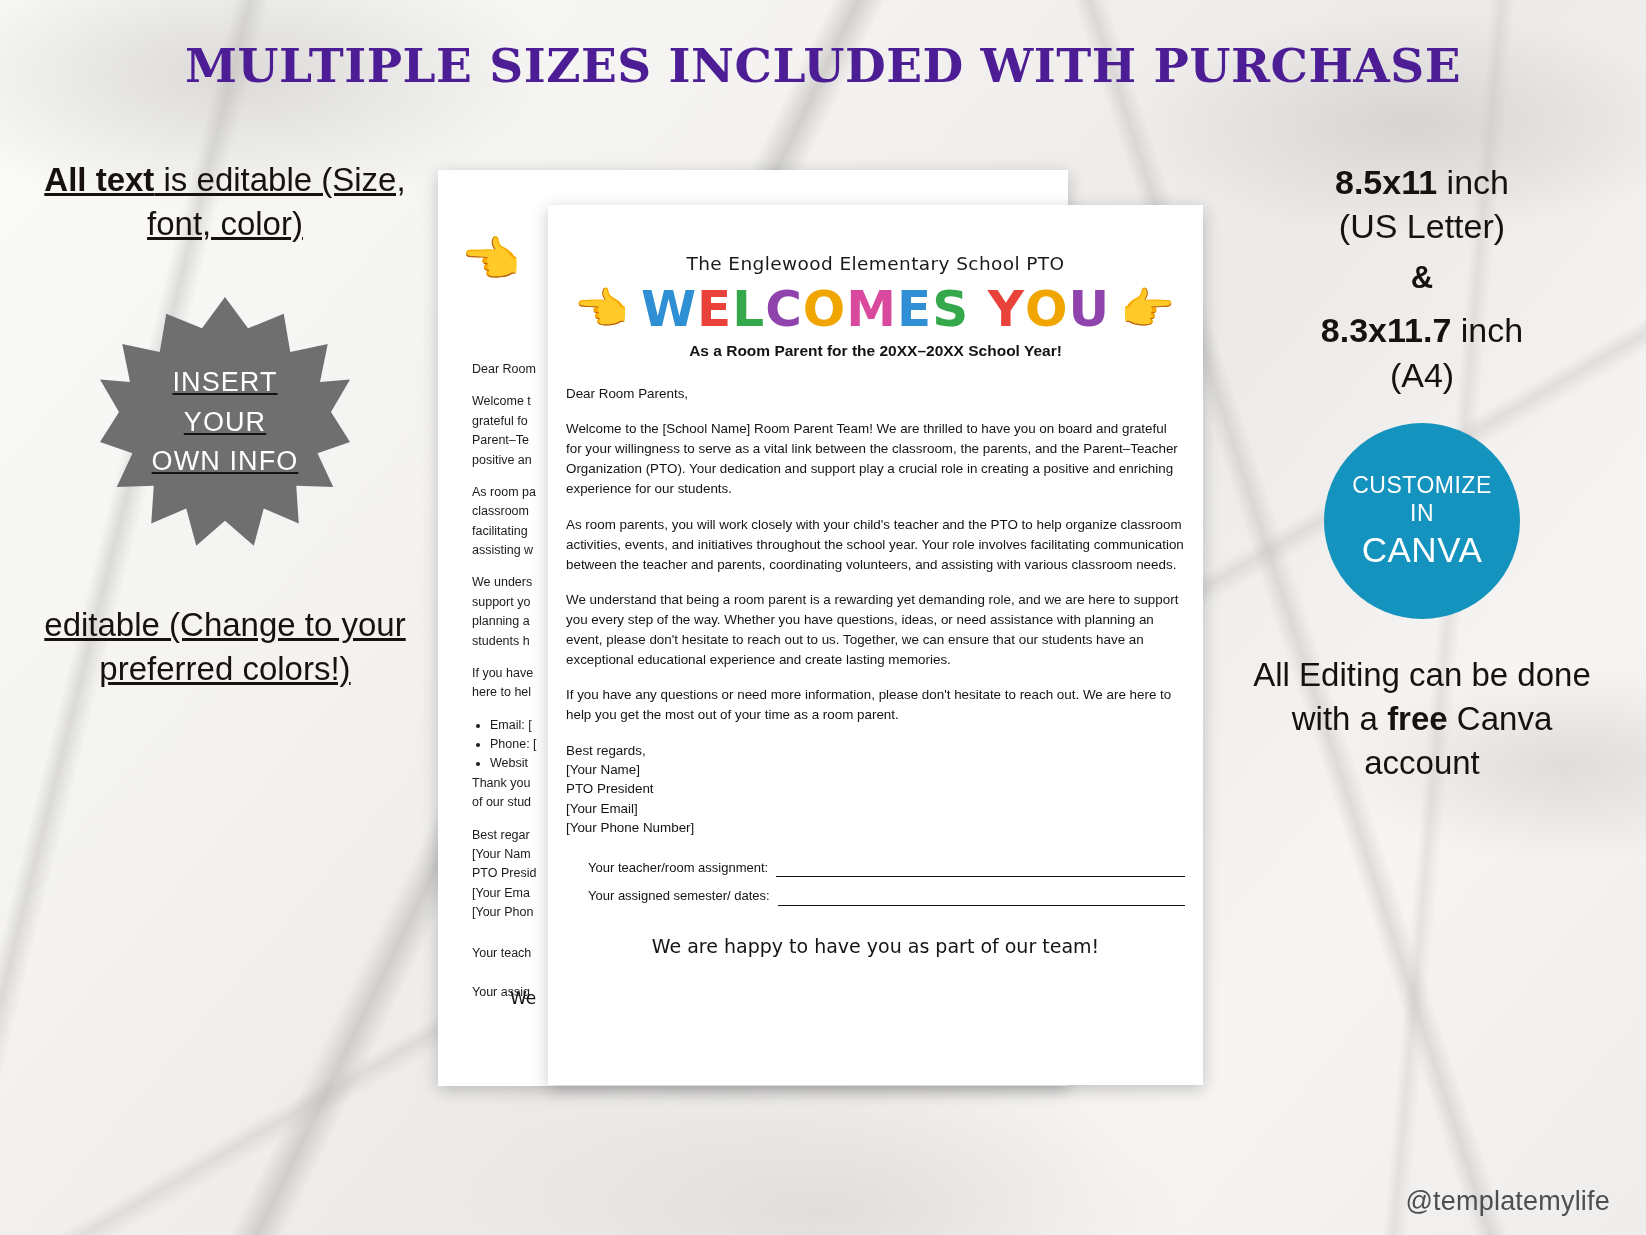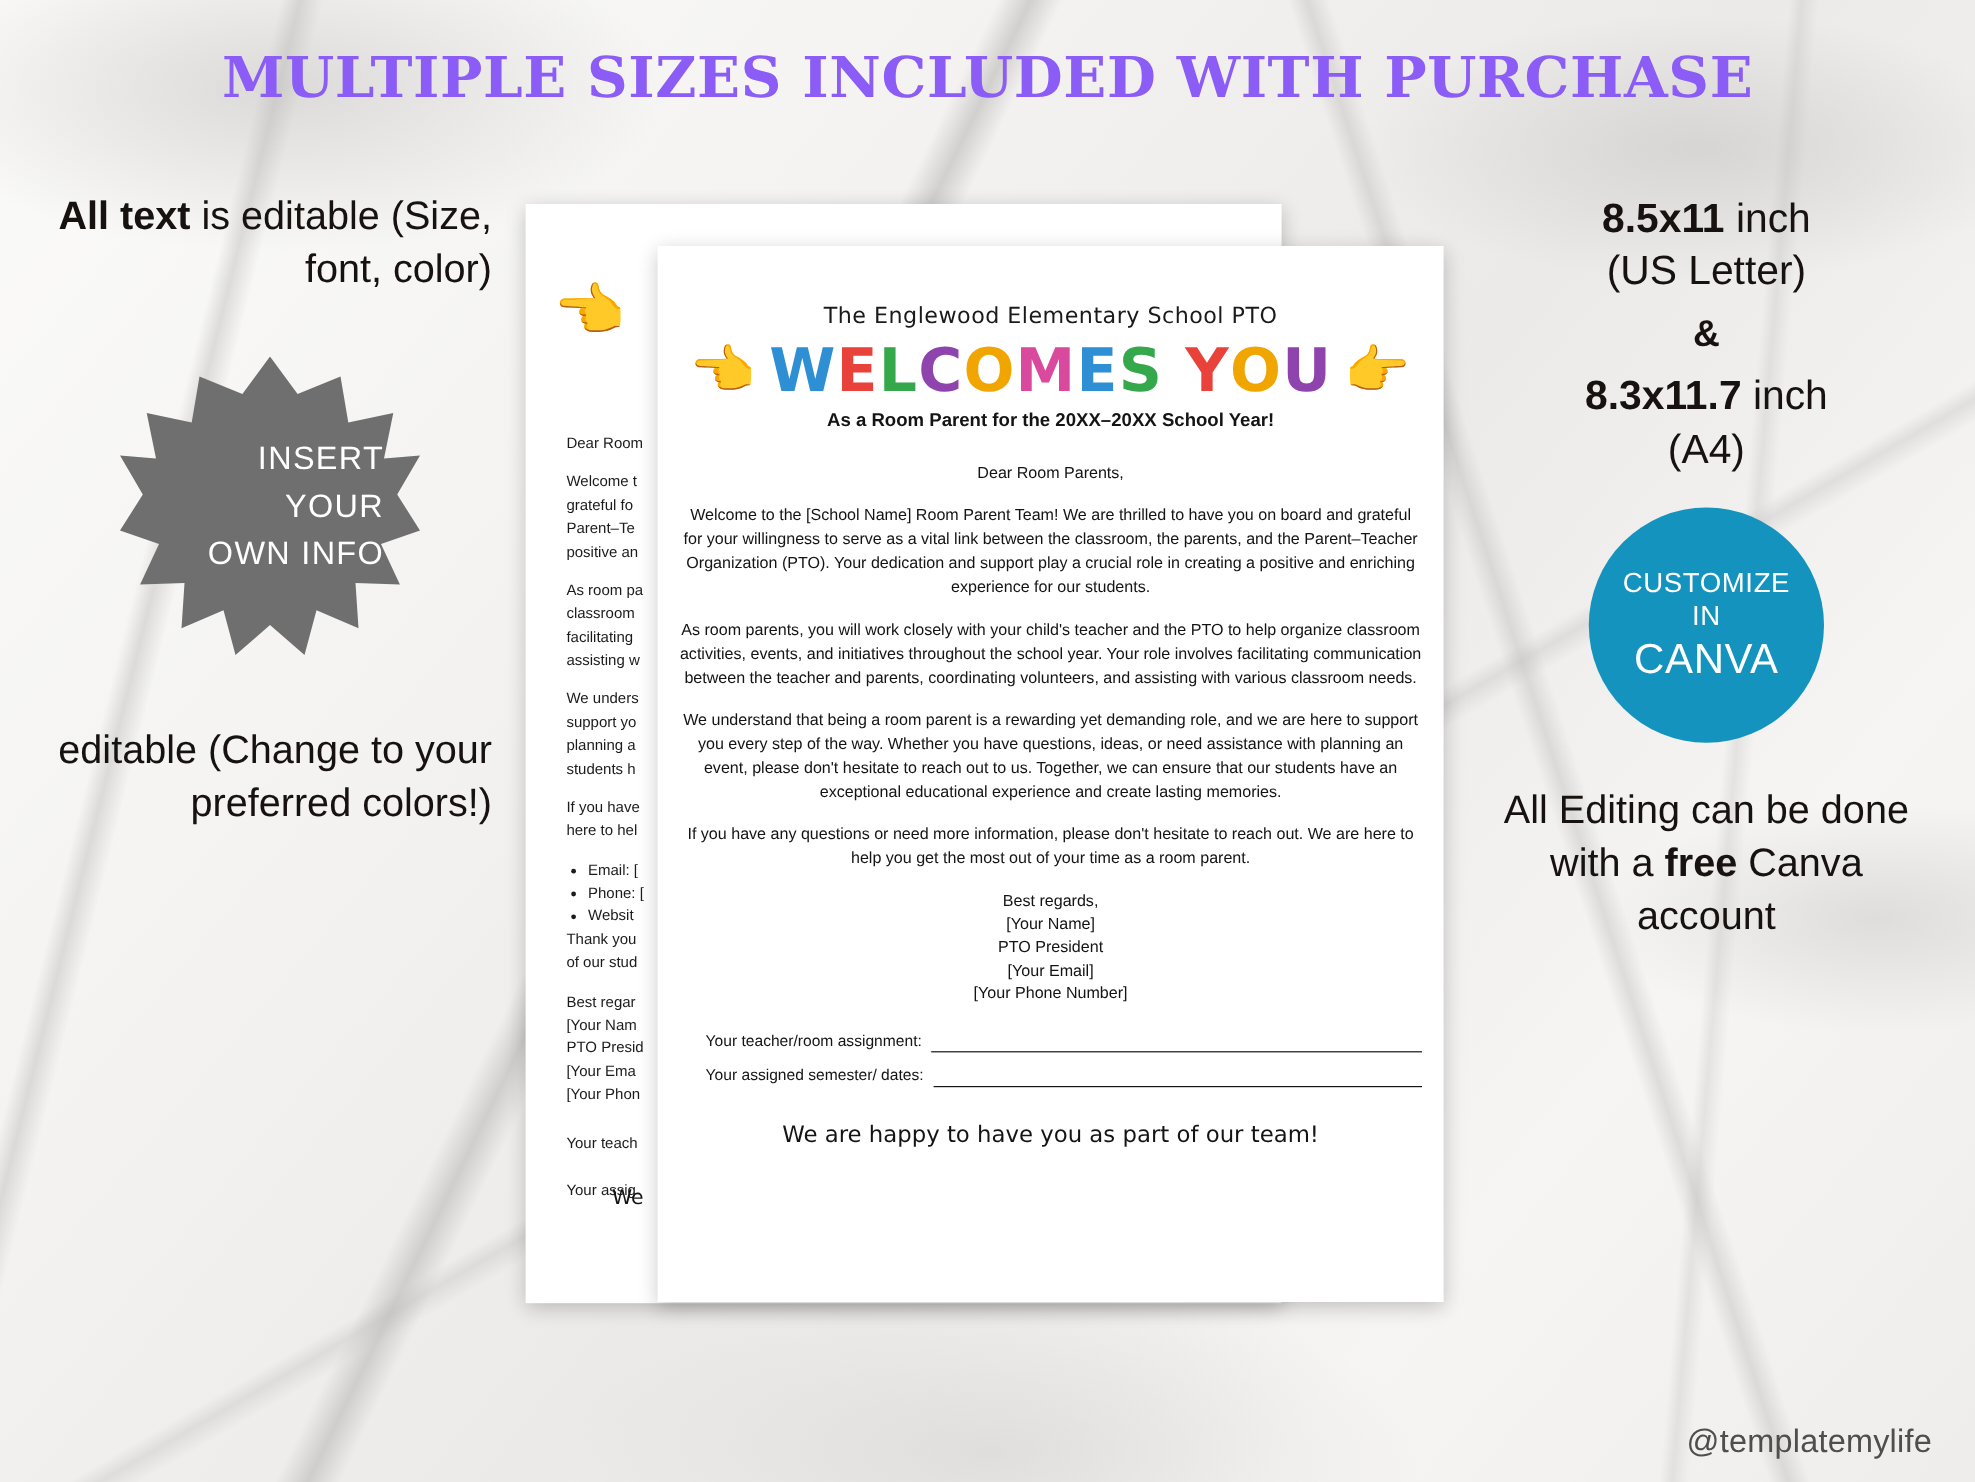--- a/index.html
+++ b/index.html
@@ -32,28 +32,28 @@
   }
 
   
   #headline {
     position:absolute; top:38px; left:0; width:100%;
     text-align:center;
     font-family:"DejaVu Serif", serif;
     font-weight:bold;
     font-size:47px;
     letter-spacing:.5px;
-    color:#8b5cf6;
+    color:#4c1d95;
     white-space:nowrap;
   }
 
   
   #left-col {
     position:absolute; left:40px; top:158px; width:370px;
-    text-align:right; color:#17120f;
+    text-align:center; color:#17120f;text-decoration:underline;
   }
   .blk1 { font-size:33px; line-height:1.32; font-weight:normal; }
   .blk1 b { font-weight:bold; }
 
   #starburst {
     position:relative; width:250px; height:250px; margin:52px auto 0 auto;
     background:#6f6f6f;
     -webkit-clip-path: polygon(
       50% 0%, 59.2% 12.5%, 73.5% 6.7%, 76.1% 22%, 91.1% 18.8%, 88.0% 34.0%,
       100% 33.0%, 92.4% 46.0%, 100% 58%, 87.0% 62.5%, 93.3% 76.0%, 78.5% 75.5%,
@@ -145,21 +145,21 @@
   .hand-left { transform: scaleX(-1); }
 
   #sheet-front .f-sub {
     text-align:center; font-family:"Liberation Sans", sans-serif;
     font-weight:bold; font-size:15.5px; color:#141414; margin-top:4px;
   }
   #sheet-front .body {
     margin-top:24px; font-size:13.4px; line-height:1.5; color:#141414;
     font-family:"Liberation Sans", sans-serif;
   }
-  #sheet-front .body p { margin:0 0 15px 0;text-align:center; }
+  #sheet-front .body p { margin:0 0 15px 0; }
   #sheet-front ul { margin:3px 0 0 0; padding-left:22px; }
   #sheet-front ul li { margin-bottom:2px; }
   .sig p { margin:0 !important; line-height:1.45; }
   .assign { margin-top:20px; padding-left:22px; font-size:13px; }
   .assign-row { display:flex; align-items:flex-end; gap:8px; margin-bottom:9px; }
   .assign-row .lbl { white-space:nowrap; }
   .assign-row .line { flex:1; border-bottom:1.3px solid #141414; height:15px; }
   .f-closing {
     margin-top:26px; text-align:center;
     font-family:"DejaVu Sans", sans-serif; font-size:19px; color:#141414;

